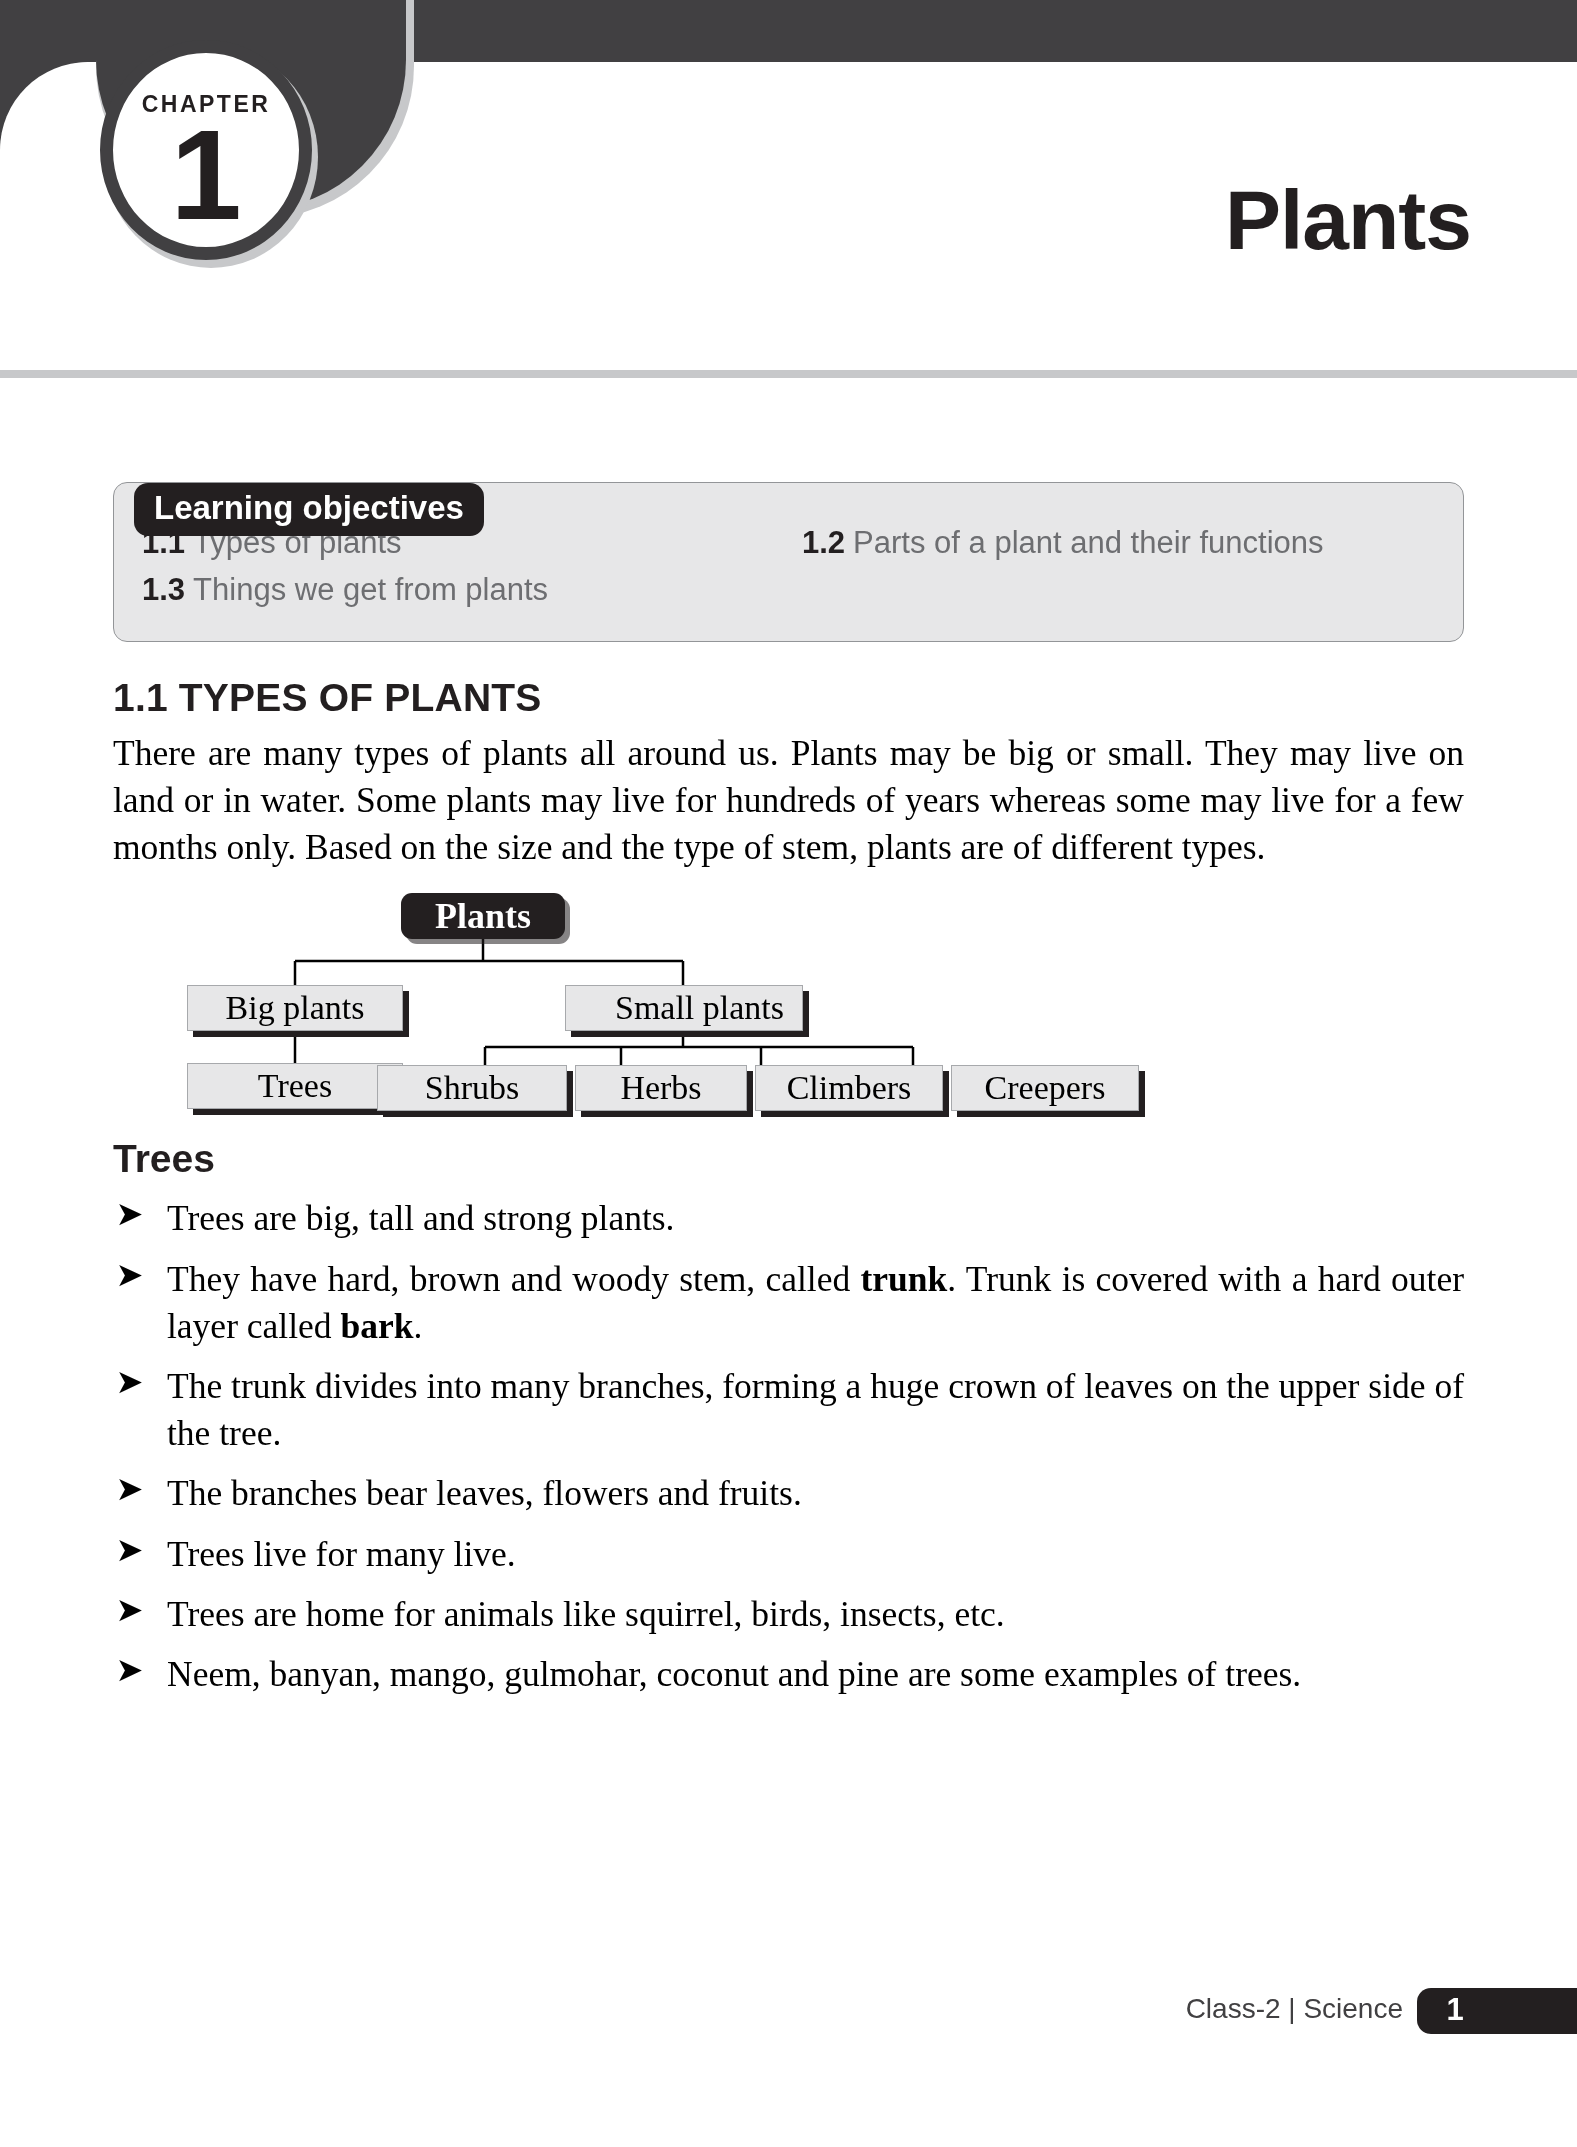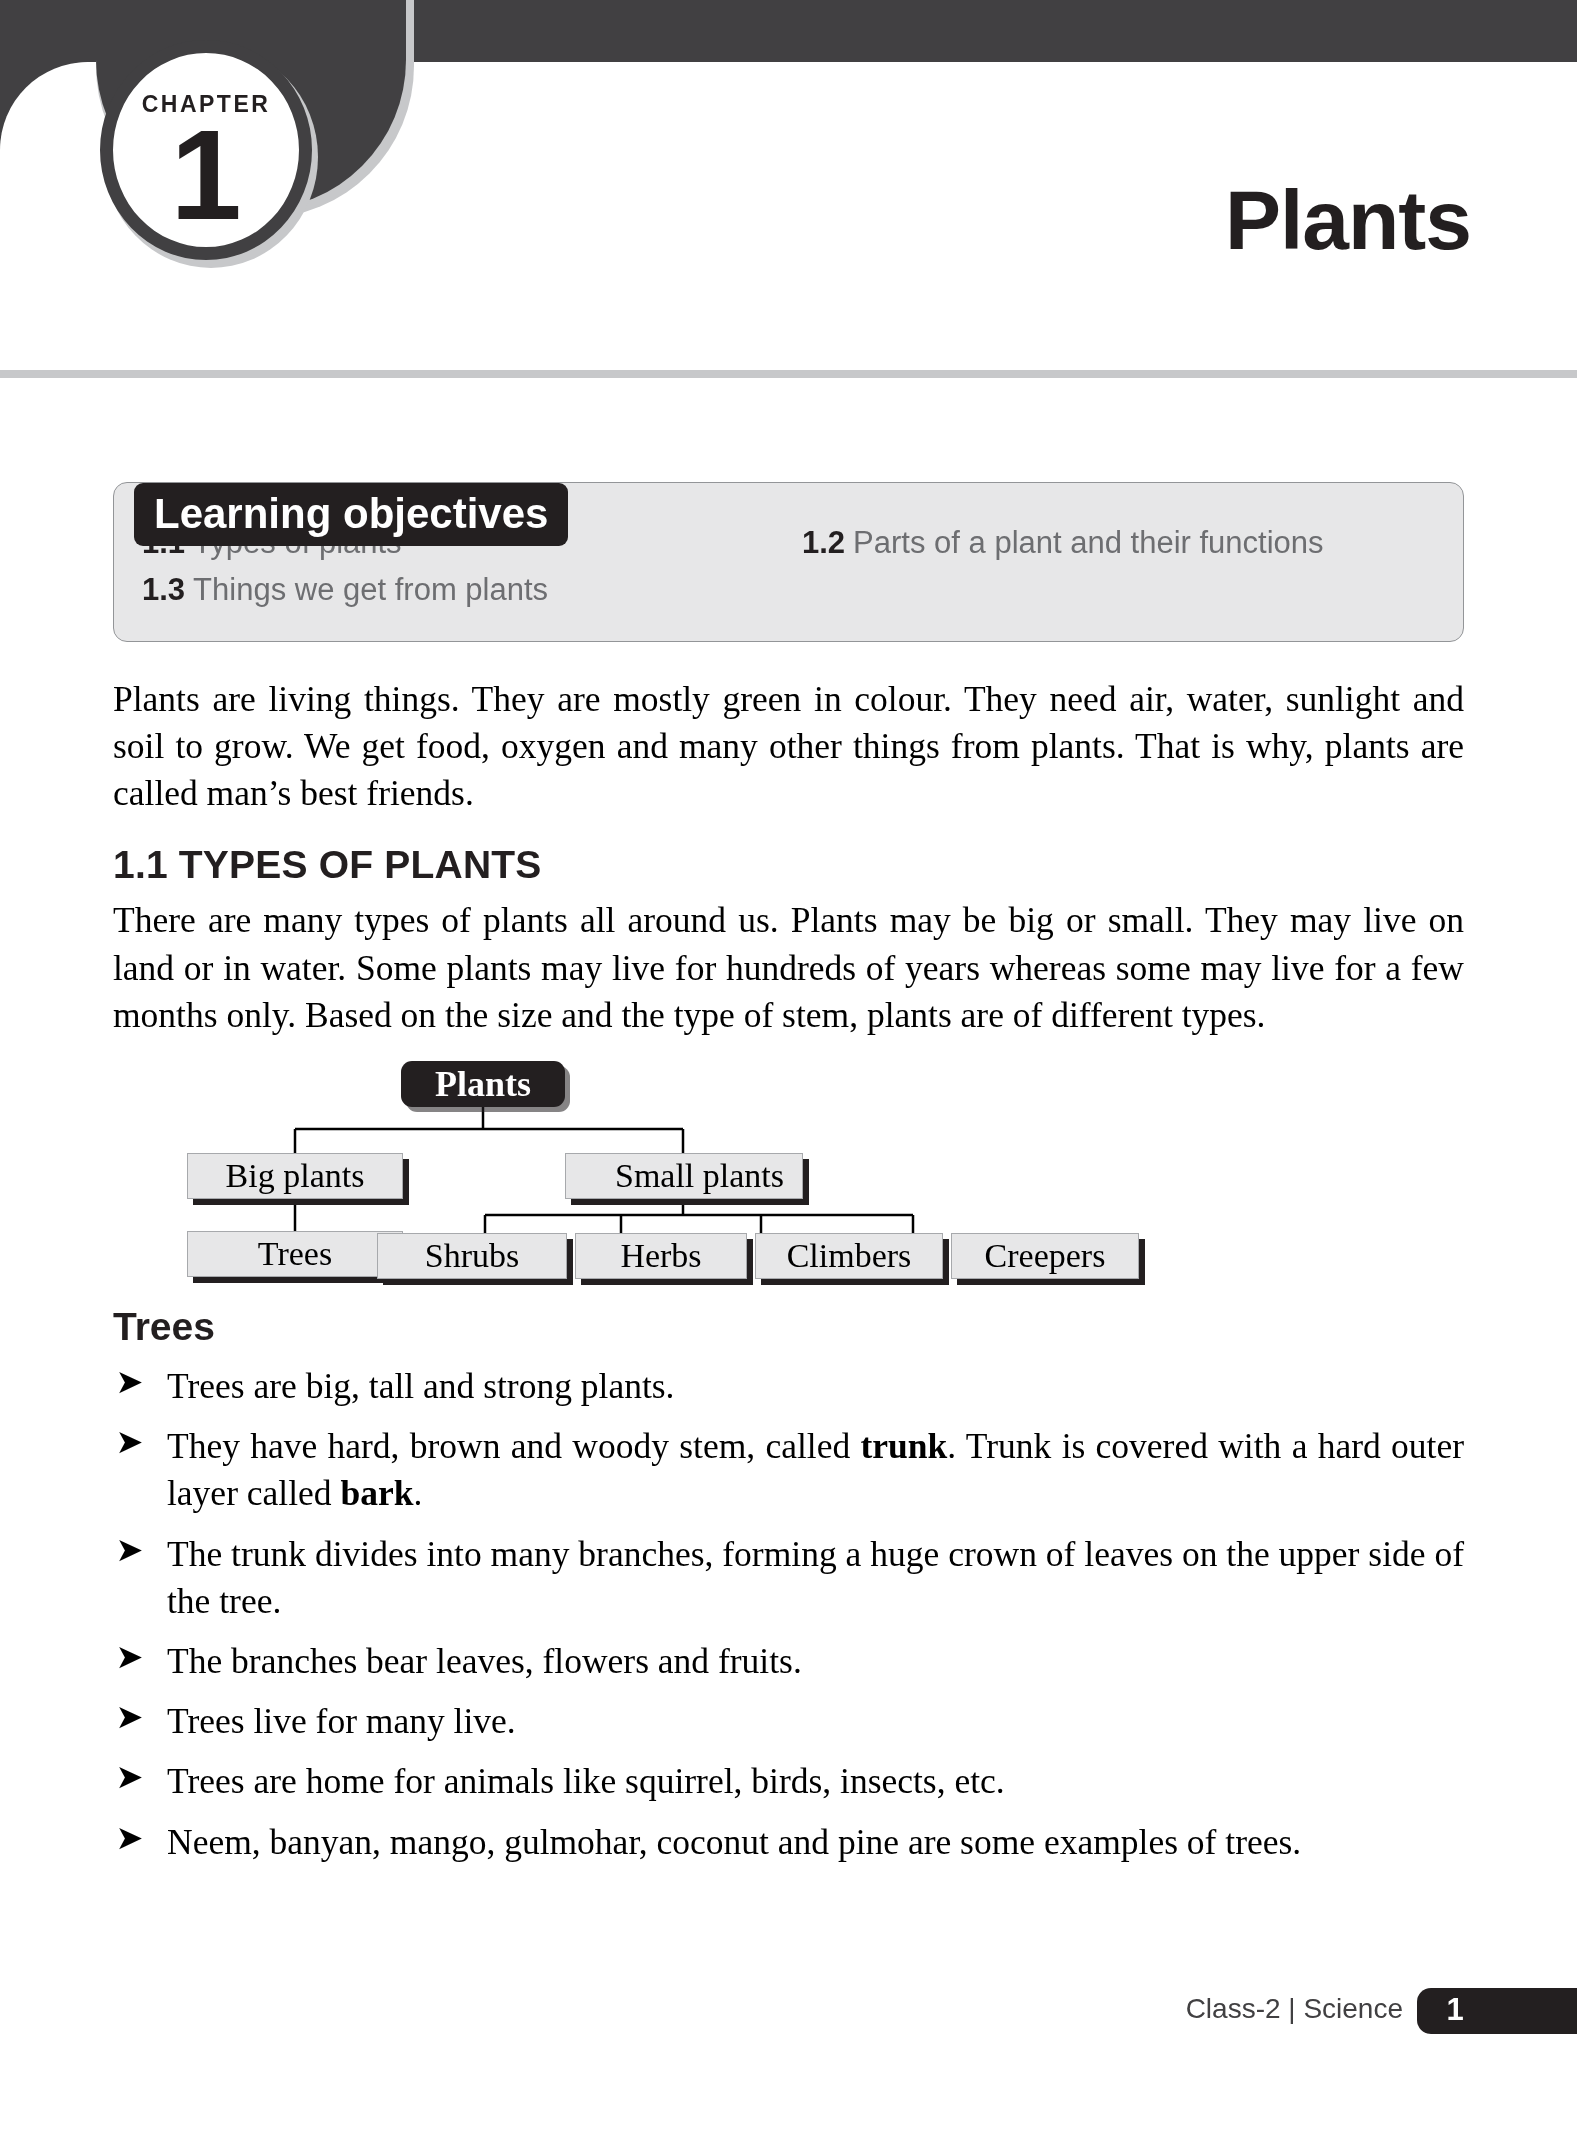--- a/index.html
+++ b/index.html
@@ -131,26 +131,26 @@
     border: 1.5px solid #939598;
     border-radius: 14px;
     padding: 40px 30px 24px 28px;
     box-sizing: border-box;
     min-height: 138px;
   }
   .lo-tab {
     position: absolute;
     left: 20px; top: 0;
     background: #231f20;
-    border-radius: 9px;
+    border-radius: 14px;
     padding: 7px 20px 9px 20px;
     color: #ffffff;
     font-family: "Liberation Sans", sans-serif;
     font-weight: bold;
-    font-size: 42px;
+    font-size: 33px;
     line-height: 1.12;
     z-index: 3;
     white-space: nowrap;
   }
   .lo-rows {
     display: block;
     position: relative;
   }
   .lo-row { display: flex; margin-bottom: 6px; }
   .lo-item {
@@ -325,21 +325,20 @@
           </div>
           <div class="lo-row">
             <div class="lo-item lo-col-a">
               <span class="num">1.3</span><span>Things we get from plants</span>
             </div>
           </div>
         </div>
       </div>
     </div>
 
-    <p class="body">Plants are living things. They are mostly green in colour. They need air, water, sunlight and soil to grow. We get food, oxygen and many other things from plants. That is why, plants are called man’s best friends.</p>
 
     <h2 class="section">1.1 TYPES OF PLANTS</h2>
     <p class="body">There are many types of plants all around us. Plants may be big or small. They may live on land or in water. Some plants may live for hundreds of years whereas some may live for a few months only. Based on the size and the type of stem, plants are of different types.</p>
 
     <div class="chart-wrap">
       <svg class="chart-svg" width="1351" height="220">
 
         <line x1="370" y1="44" x2="370" y2="68" stroke="#000" stroke-width="2.5"></line>
 
         <line x1="182" y1="68" x2="570" y2="68" stroke="#000" stroke-width="2.5"></line>

